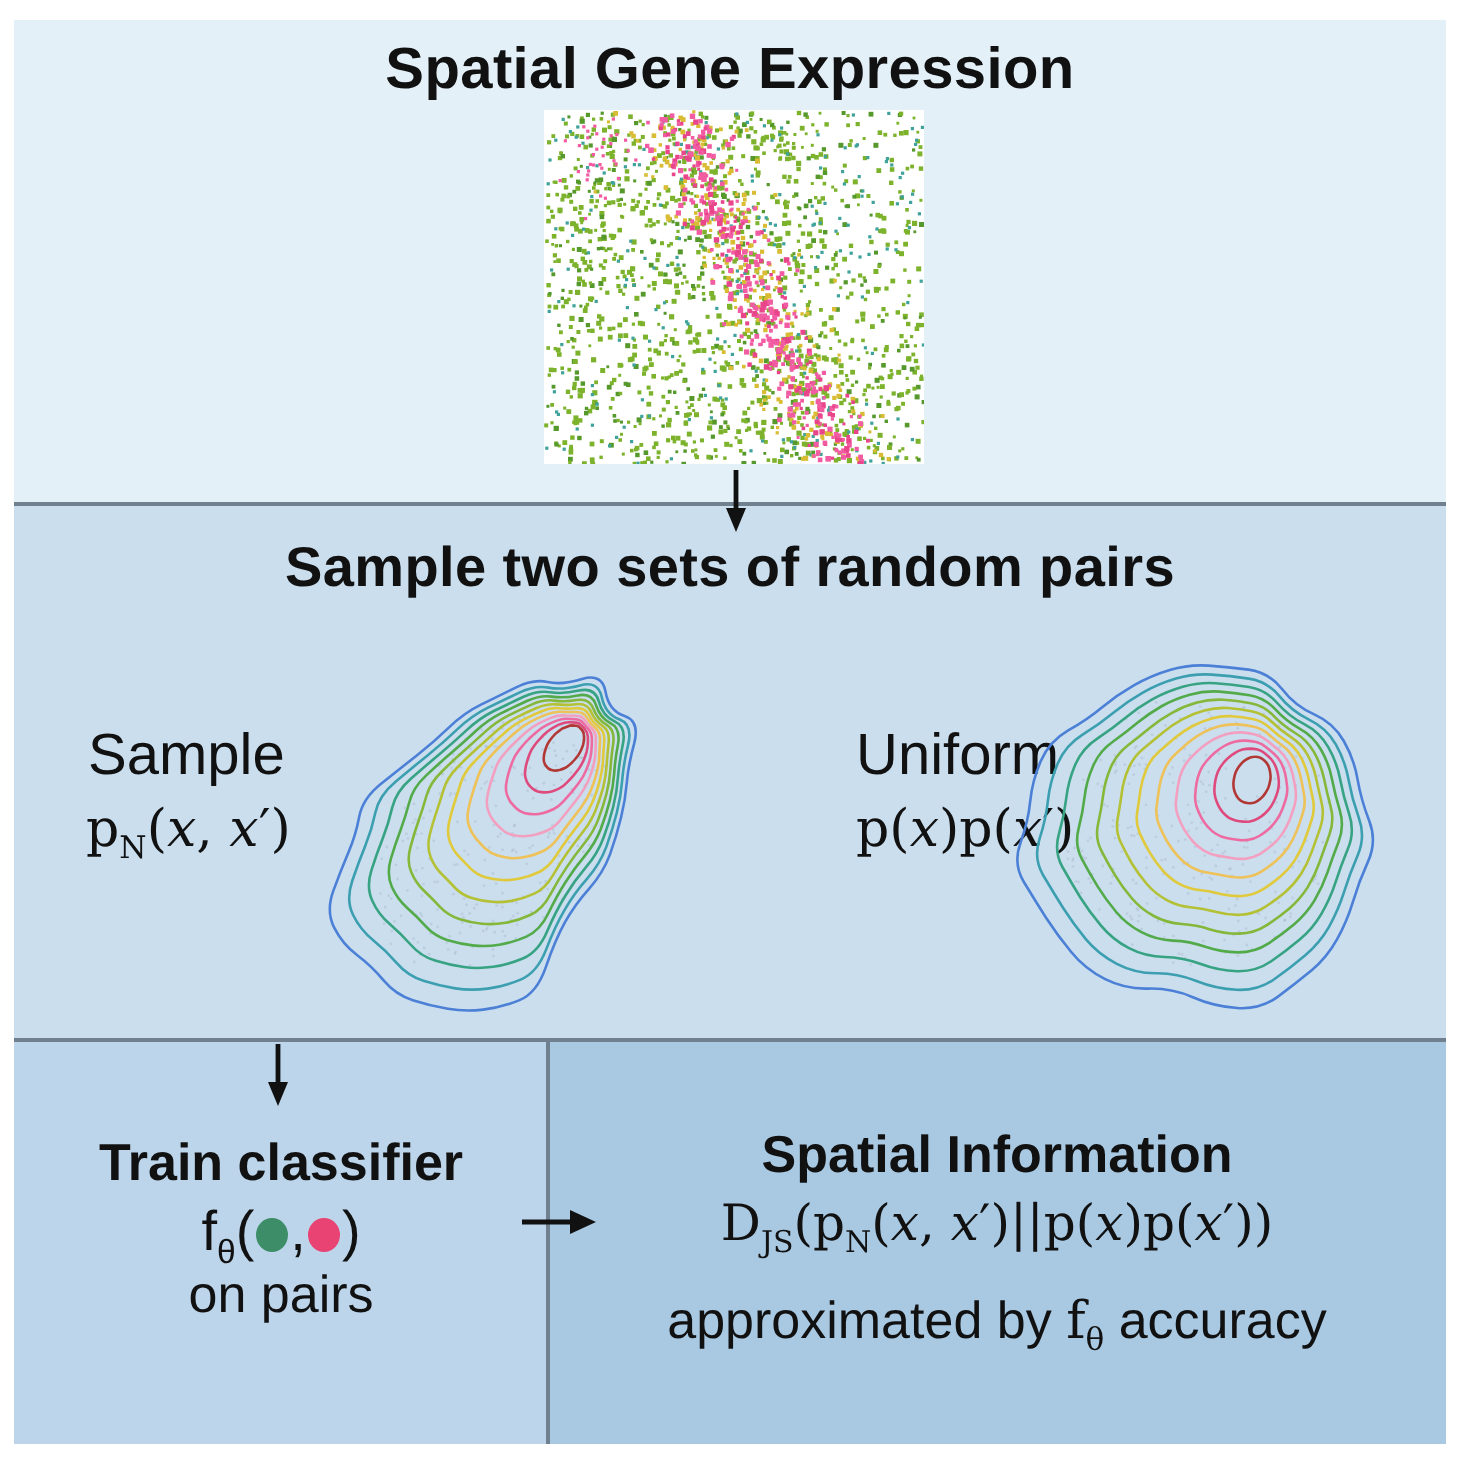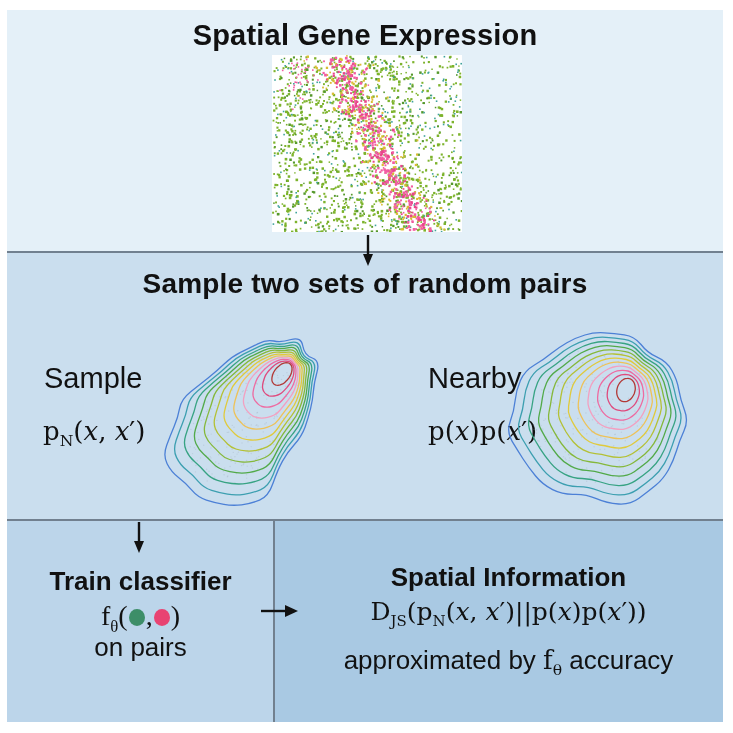--- a/index.html
+++ b/index.html
@@ -23,40 +23,40 @@
   .big-title{position:absolute;left:0;width:716px;text-align:center;font-weight:700;font-size:29px;letter-spacing:.2px;}
   #title-1{top:9px;}
   #title-2{top:258px;font-size:28px;}
 
   #scatter-wrap{position:absolute;left:265px;top:45px;width:190px;height:177px;background:var(--scatter-bg,#fff);}
   #scatter-svg{display:block;}
 
   .dist-label{position:absolute;text-align:left;}
   #nearby-label{left:37px;top:352px;font-size:29px;}
   #uniform-label{left:421px;top:352px;font-size:29px;}
-  .dist-formula{position:absolute;font-family:"DejaVu Serif",serif;font-size:26px;margin-top:16px;}
+  .dist-formula{position:absolute;font-family:"DejaVu Serif",serif;font-size:26px;}
   #nearby-formula{left:36px;top:390px;}
   #uniform-formula{left:421px;top:390px;}
   .it{font-style:italic;}
   sub{font-size:60%;line-height:0;}
   .mathf{font-family:"DejaVu Serif",serif;}
 
   #contour-nearby{position:absolute;left:151px;top:302px;}
   #contour-uniform{position:absolute;left:489px;top:310px;}
 
   .arrow{position:absolute;color:var(--arrow,#111);}
   #flow-arrow-1{left:354px;top:225px;}
   #flow-arrow-2{left:125px;top:512px;}
   #flow-arrow-3{left:254px;top:592px;}
 
   .panel-content{position:absolute;text-align:center;}
   #panel-left-content{left:0;top:556px;width:267px;}
-  #panel-right-content{left:277px;top:552px;width:449px;}
+  #panel-right-content{left:267px;top:552px;width:449px;}
   .panel-title{font-weight:700;font-size:26px;margin:0 0 4px 0;}
-  #classifier-line{font-size:28px;font-family:Liberation Serif, serif;line-height:1.1;}
+  #classifier-line{font-size:28px;font-family:Liberation Sans, sans-serif;line-height:1.1;}
   .dot{display:inline-block;width:16px;height:17px;border-radius:50%;vertical-align:-1px;margin:0 1px;}
   #on-pairs-line{font-size:26px;margin-top:0;}
   #info-formula{font-size:25px;font-family:"DejaVu Serif",serif;line-height:1.2;}
   #approx-line{font-size:26px;margin-top:18px;}
 </style>
 </head>
 <body>
 
 <div id="figure">
 
@@ -2654,21 +2654,21 @@
       <path d="M133.9,110.0 Q129.3,115.7 125.3,121.7 Q121.3,127.6 117.2,135.2 Q113.2,142.8 107.1,145.5 Q101.0,148.3 94.9,149.4 Q88.8,150.4 83.0,149.9 Q77.2,149.3 71.6,147.5 Q66.1,145.8 62.1,141.6 Q58.2,137.4 54.0,133.4 Q49.9,129.5 47.6,124.0 Q45.3,118.5 47.2,111.7 Q49.0,104.8 51.2,98.6 Q53.4,92.4 55.2,86.0 Q57.0,79.5 62.7,74.0 Q68.3,68.4 73.9,63.5 Q79.4,58.6 84.8,53.7 Q90.2,48.8 96.1,45.8 Q102.0,42.9 108.0,40.2 Q114.0,37.6 119.1,38.3 Q124.3,39.0 130.5,38.0 Q136.7,37.0 138.7,42.4 Q140.7,47.8 145.2,50.3 Q149.6,52.9 148.6,59.8 Q147.6,66.7 147.2,72.7 Q146.8,78.7 145.2,85.0 Q143.6,91.3 141.1,97.8 Q138.6,104.3 133.9,110.0Z" fill="none" stroke="#85b83a" stroke-width="1.3"></path>
       <path d="M133.5,103.9 Q129.4,109.1 125.7,114.3 Q122.1,119.5 118.3,125.9 Q114.5,132.3 109.1,134.8 Q103.7,137.3 98.3,138.3 Q93.0,139.4 87.9,138.9 Q82.7,138.5 77.9,137.0 Q73.1,135.6 69.6,132.0 Q66.2,128.3 62.7,124.9 Q59.2,121.4 57.3,116.5 Q55.4,111.6 56.8,105.6 Q58.3,99.6 60.2,94.1 Q62.1,88.5 63.8,82.8 Q65.5,77.0 70.4,72.0 Q75.2,67.0 80.1,62.6 Q85.0,58.2 89.8,53.9 Q94.6,49.5 99.8,46.9 Q105.0,44.2 110.3,42.0 Q115.6,39.7 120.3,40.2 Q124.9,40.7 130.2,40.1 Q135.6,39.5 137.6,44.0 Q139.5,48.5 143.3,51.0 Q147.0,53.4 146.3,59.4 Q145.7,65.4 145.3,70.7 Q145.0,76.0 143.6,81.7 Q142.1,87.3 139.8,93.1 Q137.5,98.8 133.5,103.9Z" fill="none" stroke="#b4c135" stroke-width="1.3"></path>
       <path d="M133.1,97.8 Q129.6,102.3 126.3,106.8 Q123.0,111.3 119.5,116.6 Q116.0,121.9 111.3,124.1 Q106.6,126.3 101.9,127.3 Q97.3,128.3 92.9,128.0 Q88.4,127.7 84.3,126.5 Q80.2,125.2 77.2,122.2 Q74.2,119.2 71.3,116.1 Q68.4,113.0 66.9,108.8 Q65.4,104.6 66.5,99.4 Q67.6,94.3 69.2,89.4 Q70.8,84.5 72.4,79.5 Q74.0,74.4 78.1,70.0 Q82.2,65.5 86.4,61.6 Q90.6,57.7 94.8,54.0 Q99.0,50.2 103.6,47.9 Q108.2,45.5 112.8,43.6 Q117.4,41.7 121.5,42.1 Q125.5,42.5 130.1,42.1 Q134.6,41.8 136.5,45.5 Q138.3,49.2 141.4,51.5 Q144.5,53.8 144.1,58.9 Q143.7,63.9 143.5,68.6 Q143.2,73.3 141.9,78.2 Q140.7,83.2 138.6,88.2 Q136.6,93.2 133.1,97.8Z" fill="none" stroke="#e0ca3c" stroke-width="1.3"></path>
       <path d="M132.7,91.5 Q129.7,95.4 126.8,99.2 Q123.9,103.0 120.8,107.3 Q117.6,111.6 113.6,113.5 Q109.6,115.4 105.7,116.3 Q101.7,117.2 98.0,117.1 Q94.3,116.9 90.8,115.8 Q87.4,114.8 84.8,112.4 Q82.3,109.9 80.0,107.3 Q77.7,104.6 76.5,101.0 Q75.3,97.5 76.1,93.1 Q76.9,88.7 78.3,84.5 Q79.6,80.3 81.1,76.0 Q82.5,71.7 85.8,67.8 Q89.2,63.9 92.7,60.5 Q96.3,57.2 99.9,54.0 Q103.5,50.8 107.4,48.8 Q111.4,46.7 115.3,45.2 Q119.2,43.7 122.7,43.9 Q126.2,44.1 130.0,44.0 Q133.7,43.9 135.5,46.9 Q137.2,49.9 139.7,52.0 Q142.2,54.1 142.0,58.3 Q141.8,62.5 141.6,66.5 Q141.4,70.5 140.3,74.7 Q139.2,78.9 137.4,83.3 Q135.6,87.6 132.7,91.5Z" fill="none" stroke="#eec258" stroke-width="1.3"></path>
       <path d="M132.3,85.1 Q129.9,88.4 127.4,91.5 Q124.9,94.7 122.2,98.0 Q119.5,101.4 116.2,103.0 Q112.9,104.6 109.6,105.4 Q106.3,106.2 103.3,106.1 Q100.2,106.0 97.4,105.2 Q94.6,104.4 92.6,102.4 Q90.5,100.5 88.7,98.3 Q86.9,96.1 86.0,93.1 Q85.1,90.2 85.6,86.6 Q86.2,83.0 87.3,79.5 Q88.4,76.0 89.7,72.4 Q90.9,68.8 93.6,65.6 Q96.2,62.3 99.2,59.5 Q102.1,56.6 105.1,54.0 Q108.1,51.4 111.4,49.7 Q114.6,48.0 117.8,46.8 Q121.1,45.5 124.0,45.7 Q126.9,45.8 129.9,45.9 Q133.0,45.9 134.5,48.2 Q136.0,50.6 138.0,52.4 Q139.9,54.2 139.9,57.6 Q139.9,61.0 139.7,64.3 Q139.5,67.6 138.6,71.2 Q137.7,74.7 136.2,78.3 Q134.7,81.8 132.3,85.1Z" fill="none" stroke="#f3a0c0" stroke-width="1.3"></path>
       <path d="M131.9,78.7 Q130.0,81.3 128.0,83.8 Q125.9,86.2 123.7,88.7 Q121.5,91.2 118.9,92.5 Q116.2,93.8 113.7,94.5 Q111.1,95.2 108.7,95.1 Q106.3,95.1 104.1,94.5 Q102.0,93.9 100.4,92.4 Q98.8,90.9 97.4,89.2 Q96.1,87.4 95.4,85.1 Q94.7,82.8 95.1,80.0 Q95.5,77.2 96.3,74.4 Q97.2,71.6 98.2,68.8 Q99.3,65.9 101.3,63.3 Q103.4,60.6 105.6,58.3 Q107.9,56.0 110.3,54.0 Q112.7,51.9 115.3,50.6 Q117.9,49.2 120.4,48.3 Q123.0,47.3 125.3,47.4 Q127.6,47.5 130.0,47.6 Q132.3,47.8 133.6,49.5 Q134.9,51.2 136.3,52.7 Q137.8,54.3 137.9,56.9 Q138.0,59.5 137.8,62.1 Q137.7,64.7 137.0,67.6 Q136.2,70.4 135.0,73.2 Q133.8,76.1 131.9,78.7Z" fill="none" stroke="#ee6ba1" stroke-width="1.3"></path>
       <path d="M131.5,72.2 Q130.1,74.1 128.6,75.9 Q127.0,77.7 125.3,79.4 Q123.6,81.2 121.7,82.2 Q119.8,83.2 117.9,83.7 Q116.0,84.2 114.2,84.2 Q112.5,84.2 110.9,83.8 Q109.4,83.3 108.2,82.3 Q107.0,81.3 106.1,80.0 Q105.2,78.7 104.8,77.0 Q104.3,75.3 104.6,73.3 Q104.8,71.2 105.4,69.2 Q106.0,67.1 106.8,65.0 Q107.6,62.8 109.1,60.9 Q110.5,58.9 112.2,57.2 Q113.8,55.4 115.6,53.9 Q117.4,52.4 119.3,51.4 Q121.2,50.4 123.1,49.7 Q125.0,49.1 126.7,49.1 Q128.4,49.1 130.1,49.3 Q131.7,49.5 132.7,50.7 Q133.8,51.8 134.7,53.0 Q135.7,54.2 135.9,56.1 Q136.0,57.9 135.9,59.9 Q135.8,61.8 135.3,63.9 Q134.7,66.0 133.8,68.1 Q132.9,70.2 131.5,72.2Z" fill="none" stroke="#df4a7d" stroke-width="1.3"></path>
       <path d="M131.1,65.6 Q130.2,66.8 129.2,68.0 Q128.2,69.1 127.0,70.2 Q125.9,71.2 124.7,71.9 Q123.4,72.5 122.2,72.9 Q121.0,73.2 119.9,73.3 Q118.8,73.3 117.8,73.0 Q116.9,72.8 116.1,72.2 Q115.4,71.5 114.8,70.7 Q114.3,69.9 114.0,68.8 Q113.8,67.7 113.9,66.4 Q114.0,65.1 114.4,63.8 Q114.8,62.4 115.3,61.1 Q115.9,59.7 116.8,58.4 Q117.7,57.1 118.7,56.0 Q119.8,54.8 121.0,53.9 Q122.1,52.9 123.3,52.2 Q124.6,51.6 125.8,51.2 Q127.0,50.8 128.1,50.7 Q129.2,50.7 130.2,50.9 Q131.2,51.1 131.9,51.8 Q132.6,52.5 133.2,53.3 Q133.8,54.1 133.9,55.2 Q134.1,56.4 134.0,57.6 Q133.9,58.9 133.6,60.2 Q133.2,61.6 132.6,62.9 Q132.0,64.3 131.1,65.6Z" fill="none" stroke="#b23836" stroke-width="1.3"></path>
     </svg>
 
-  <div class="dist-label" id="uniform-label">Nearby</div>
+  <div class="dist-label" id="uniform-label">Uniform</div>
   <div class="dist-formula" id="uniform-formula"><span>p</span><span>(</span><span class="it">x</span><span>)</span><span>p</span><span>(</span><span class="it">x</span><span>′</span><span>)</span></div>
   <svg id="contour-uniform" width="212" height="190" viewBox="0 0 212 190">
       <circle cx="139.0" cy="47.8" r="0.7" fill="#9aa6b2" opacity="0.28"></circle>
       <circle cx="67.5" cy="136.8" r="0.7" fill="#9aa6b2" opacity="0.28"></circle>
       <circle cx="98.0" cy="111.5" r="0.7" fill="#9aa6b2" opacity="0.28"></circle>
       <circle cx="119.4" cy="30.0" r="0.7" fill="#9aa6b2" opacity="0.28"></circle>
       <circle cx="88.4" cy="117.9" r="0.7" fill="#9aa6b2" opacity="0.28"></circle>
       <circle cx="113.4" cy="56.8" r="0.7" fill="#9aa6b2" opacity="0.28"></circle>
       <circle cx="62.1" cy="65.3" r="0.7" fill="#9aa6b2" opacity="0.28"></circle>
       <circle cx="123.1" cy="79.7" r="0.7" fill="#9aa6b2" opacity="0.28"></circle>

